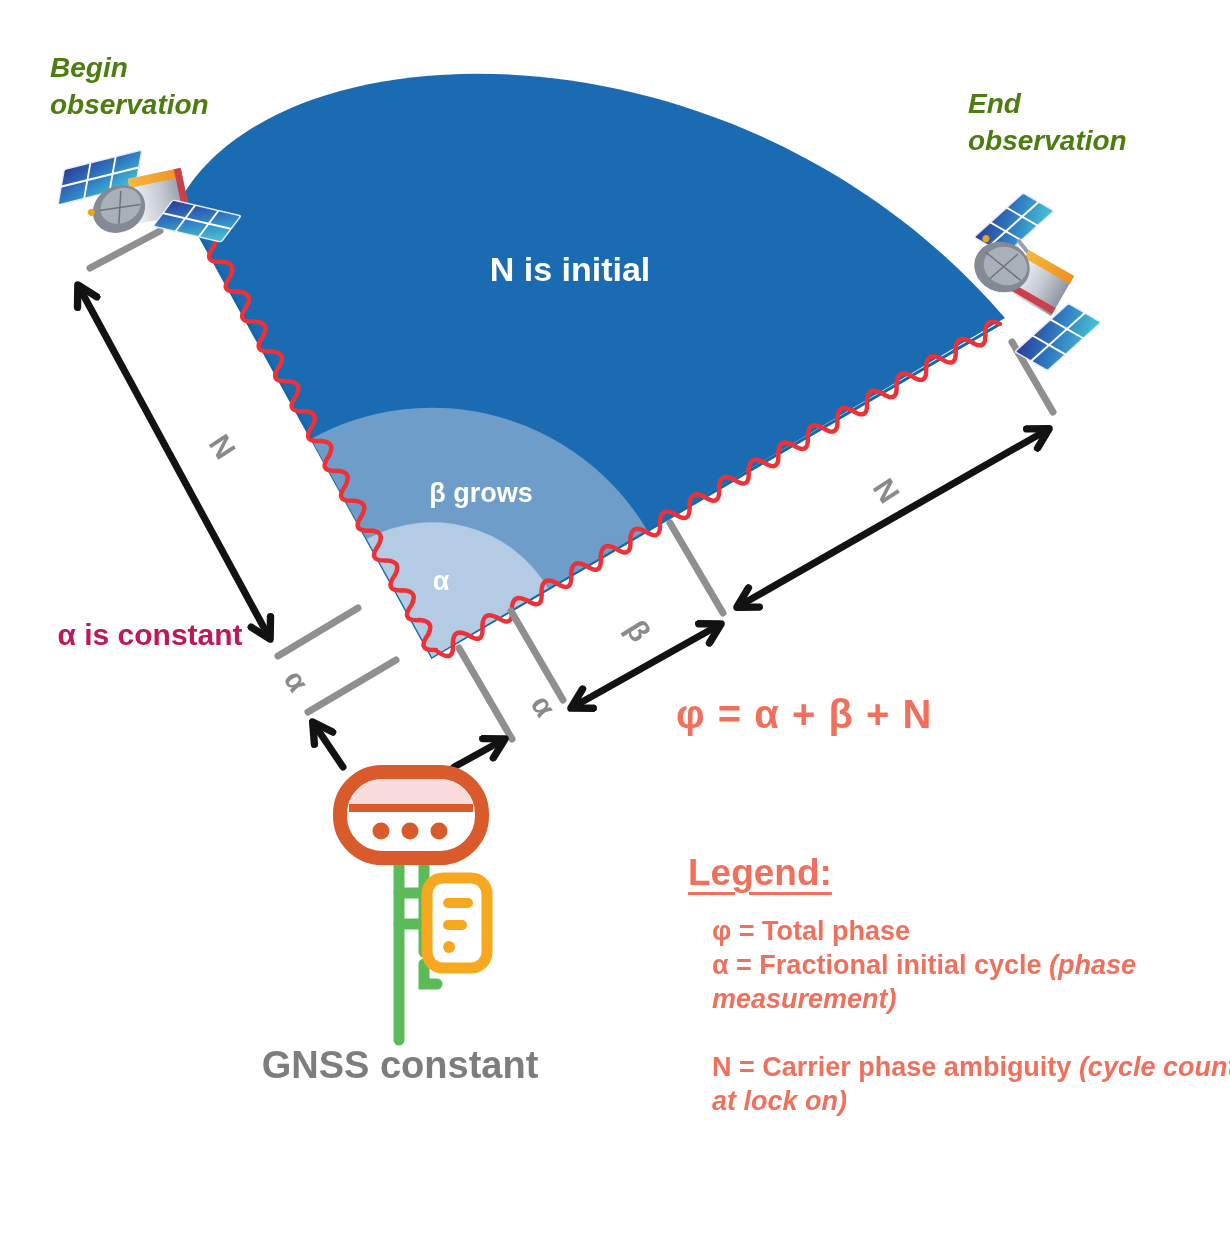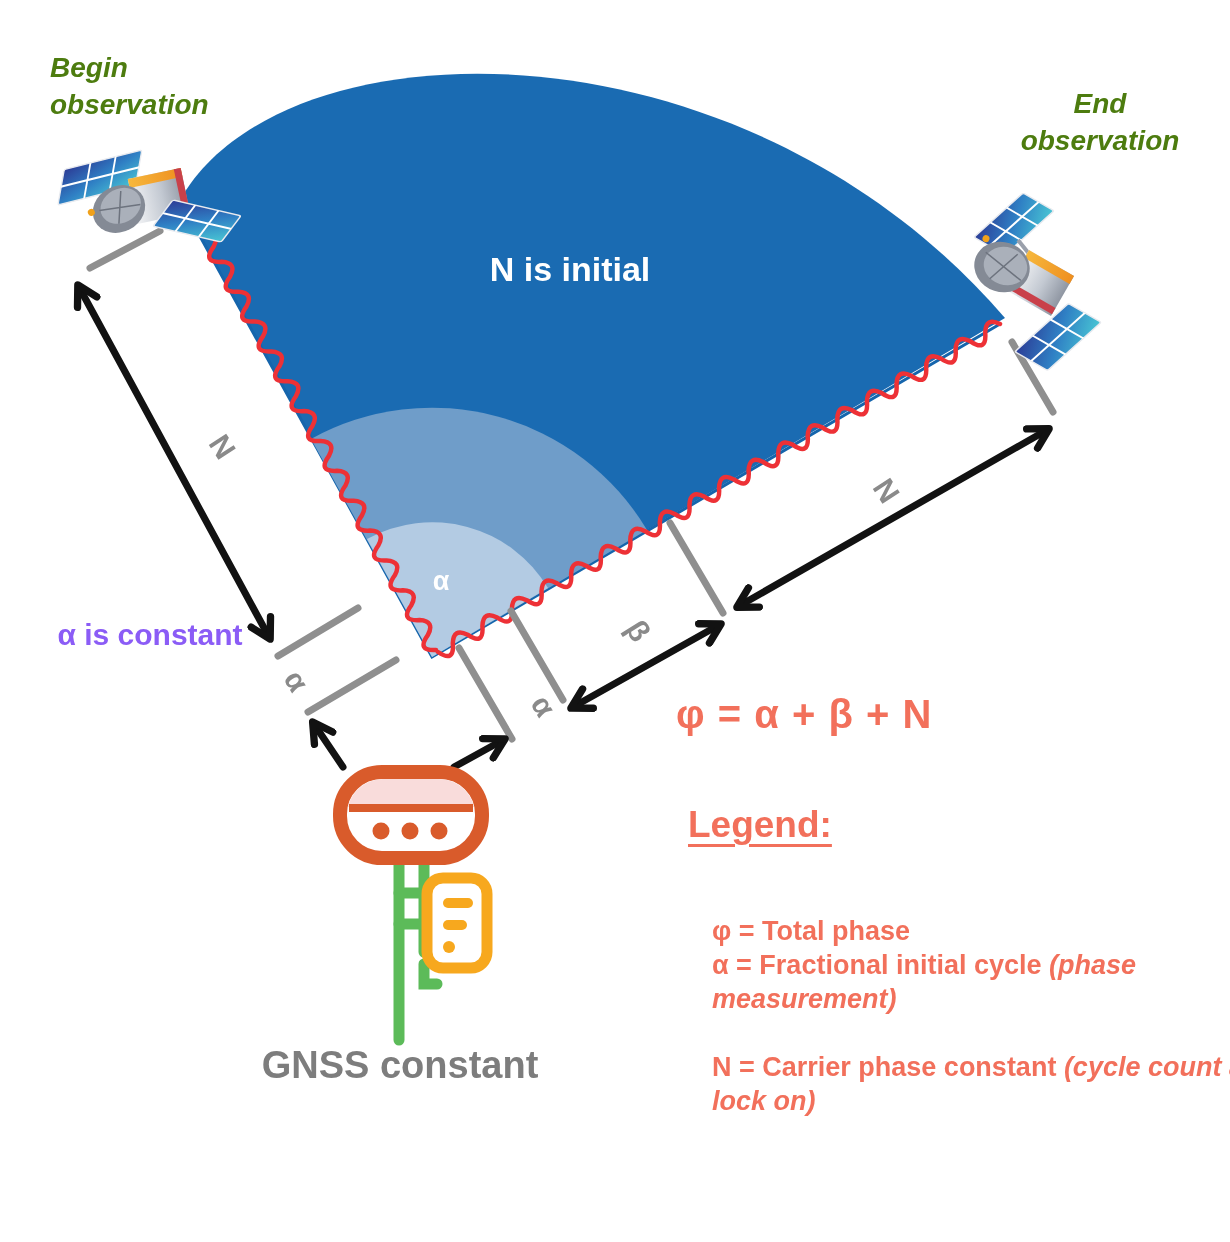--- a/index.html
+++ b/index.html
@@ -5,21 +5,21 @@
   html,body{margin:0;padding:0;background:#fff;}
   .canvas{
     position:relative;width:1230px;height:1242px;background:#ffffff;
     font-family:"Liberation Sans", sans-serif;overflow:hidden;
   }
   .canvas svg.stage{position:absolute;left:0;top:0;}
   .lbl{position:absolute;font-weight:bold;color:#7d7d7d;}
   .obs{font-size:28px;font-style:italic;line-height:1.32;color:#4d7c0f;}
   .sector-lbl{color:#ffffff;text-align:center;}
   .rot{transform-origin:center;color:#8a8a8a;font-size:30px;white-space:nowrap;}
-  .alpha-const{font-size:30px;text-align:center;line-height:1.25;color:#8b5cf6;}
+  .alpha-const{font-size:30px;text-align:center;line-height:1.25;color:#be185d;}
   .formula{font-size:40px;color:#F2705B;white-space:nowrap;letter-spacing:1px;}
   .legend-title{
     font-size:37px;color:#F2705B;white-space:nowrap;
     text-decoration:underline;text-decoration-thickness:3px;text-underline-offset:7px;
   }
   .legend-body{font-size:27px;color:#F2705B;line-height:34px;font-weight:700;}
   .legend-body .it{font-style:italic;}
   .legend-entry{display:inline;}
   .gnss{font-size:38px;text-align:center;color:#7d7d7d;}
 </style>
@@ -146,44 +146,45 @@
         <line x1="349" y1="808" x2="473" y2="808" stroke="#D95B2B" stroke-width="8"></line>
         <circle cx="381" cy="831" r="8.5" fill="#D95B2B"></circle>
         <circle cx="410" cy="831" r="8.5" fill="#D95B2B"></circle>
         <circle cx="439" cy="831" r="8.5" fill="#D95B2B"></circle>
       </g>
     </g>
   </svg>
 
   <div class="lbl obs" style="left:50px;top:50px;width:175px;text-align:left;">Begin observation</div>
 
-  <div class="lbl obs" style="left:1008px;top:86px;width:184px;text-align:center;">End observation</div>
+  <div class="lbl obs" style="left:968px;top:86px;width:184px;text-align:left;">End observation</div>
 
   <div class="lbl sector-lbl" style="left:420px;top:250px;width:300px;font-size:34px;">N is initial</div>
 
+  <div class="lbl sector-lbl" style="left:381px;top:478px;width:200px;font-size:27px;">β grows</div>
 
   <div class="lbl sector-lbl" style="left:391px;top:566px;width:100px;font-size:27px;">α</div>
 
   <div class="lbl rot" style="left:222px;top:447px;transform:translate(-50%,-50%) rotate(57deg);">N</div>
 
   <div class="lbl rot" style="left:296px;top:681px;transform:translate(-50%,-50%) rotate(58deg);">α</div>
 
   <div class="lbl rot" style="left:543px;top:706px;transform:translate(-50%,-50%) rotate(58deg);">α</div>
 
   <div class="lbl rot" style="left:638px;top:631px;transform:translate(-50%,-50%) rotate(58deg);">β</div>
 
   <div class="lbl rot" style="left:886px;top:491px;transform:translate(-50%,-50%) rotate(57deg);">N</div>
 
   <div class="lbl alpha-const" style="left:40px;top:616px;width:220px;">α is constant</div>
 
   <div class="lbl formula" style="left:676px;top:692px;">φ = α + β + N</div>
 
-  <div class="lbl legend-title" style="left:688px;top:804px;">Legend:</div>
+  <div class="lbl legend-title" style="left:688px;top:852px;">Legend:</div>
 
   <div class="lbl legend-body" style="left:676px;top:914px;width:548px;margin-left:36px;">
     <span class="legend-entry"><span>φ = Total phase</span><span class="it"></span></span><br>
     <span class="legend-entry"><span>α = Fractional initial cycle </span><span class="it">(phase measurement)</span></span><br>
     <br>
-    <span class="legend-entry"><span>N = Carrier phase constant </span><span class="it">(cycle count at lock on)</span></span>
+    <span class="legend-entry"><span>N = Carrier phase ambiguity </span><span class="it">(cycle count at lock on)</span></span>
   </div>
 
   <div class="lbl gnss" style="left:240px;top:1044px;width:320px;">GNSS constant</div>
 </div>
 
 </body></html>

